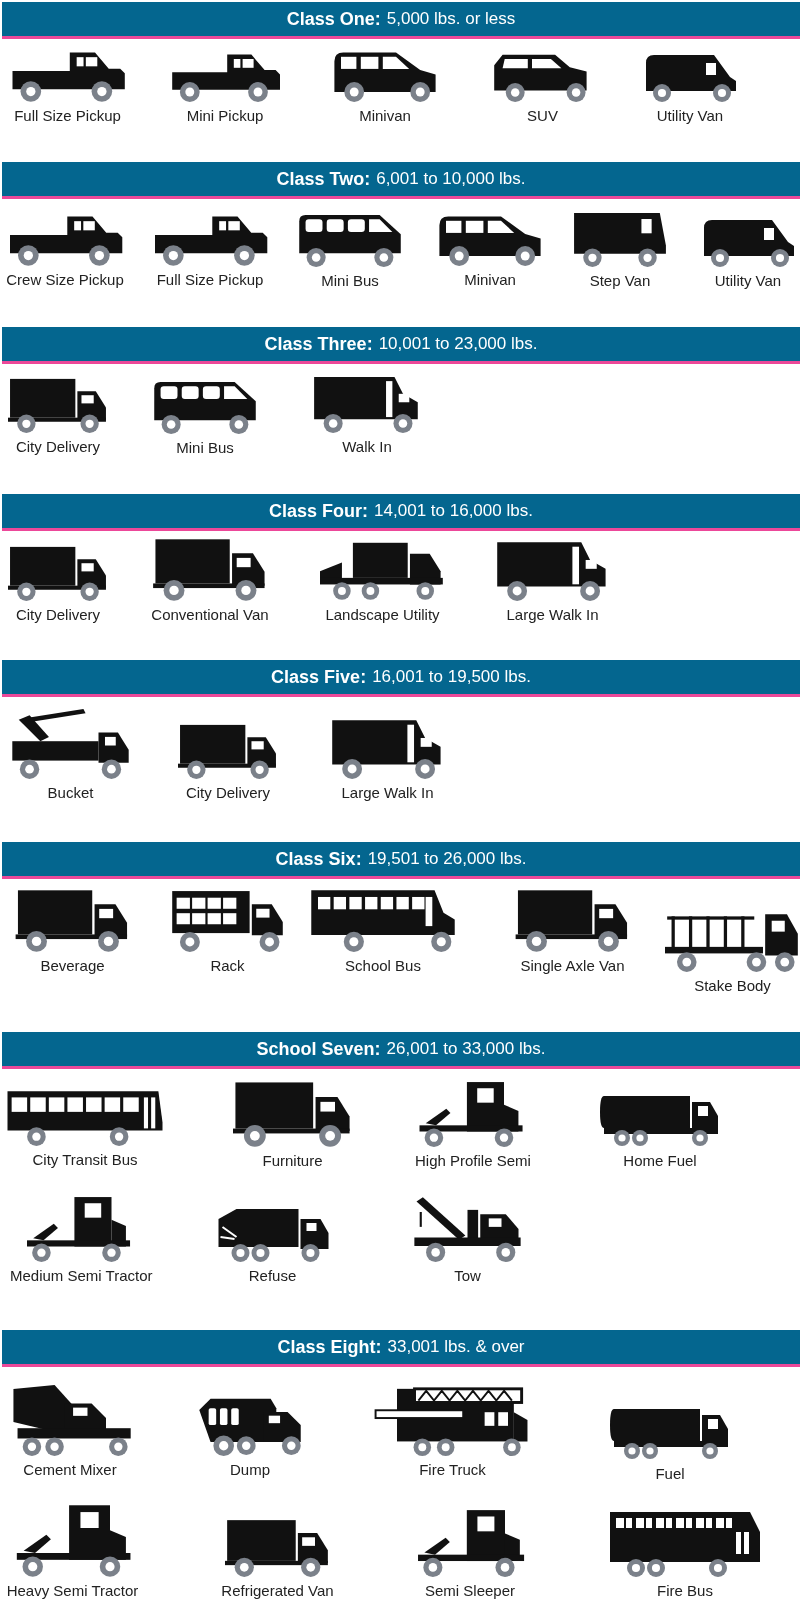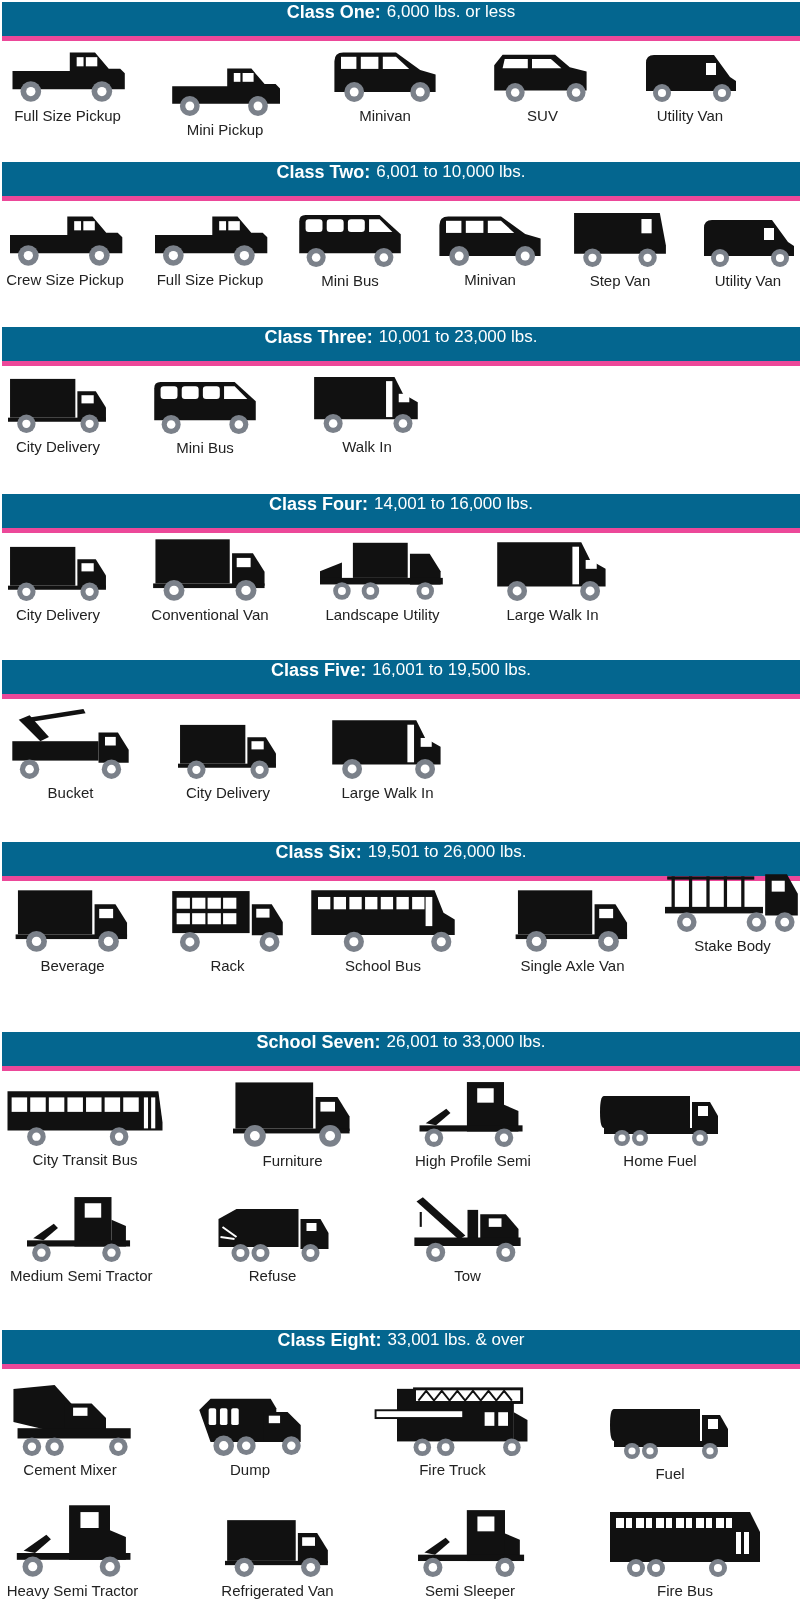--- a/index.html
+++ b/index.html
@@ -1,44 +1,44 @@
 <!DOCTYPE html>
 <html><head>
 <meta charset="utf-8">
 <style>
   html, body { margin:0; padding:0; background:#ffffff; }
   body { width:800px; height:1599px; position:relative; overflow:hidden; font-family:"Liberation Sans", sans-serif; }
-  .band { position:absolute; left:2px; width:798px; height:34px; background:#04668f; color:#fff; display:flex; justify-content:center; font-size:17px; border-bottom:5px solid #ec4899; }
+  .band { position:absolute; left:2px; width:798px; height:34px; background:#04668f; color:#fff; display:flex; align-items:center; justify-content:center; font-size:17px; border-bottom:3px solid #ec4899; }
   .band b { font-weight:bold; margin-right:6px; font-size:18px; }
   .band span.range { font-weight:normal; }
   .veh { position:absolute; text-align:center; }
   .veh svg { display:block; margin:0 auto; }
   .veh .lbl { font-size:15px; color:#222; white-space:nowrap; margin-top:4px; }
 </style>
 </head>
 <body>
 
 <div id="root">
     <div class="band" style="top:2px">
     <b>Class One:</b>
-    <span class="range">6,000 lbs. or less</span>
+    <span class="range">5,000 lbs. or less</span>
     </div>
     <div class="veh" style="left:10px;top:48px;width:115px">
       <svg width="115" height="55" viewBox="0 0 100 48" preserveAspectRatio="xMidYMax meet">
         <path d="M2 20h50V4h22l12 14h10l4 4v14H2z" fill="#111111"></path>
         <rect x="58" y="8" width="6" height="8" fill="#fff"></rect>
         <rect x="66" y="8" width="10" height="8" fill="#fff"></rect>
         <circle cx="18" cy="38" r="9" fill="#7b818a"></circle>
         <circle cx="18" cy="38" r="4.05" fill="#fff"></circle>
         <circle cx="80" cy="38" r="9" fill="#7b818a"></circle>
         <circle cx="80" cy="38" r="4.05" fill="#fff"></circle>
       </svg>
       <div class="lbl">Full Size Pickup</div>
     </div>
-    <div class="veh" style="left:170px;top:62px;width:110px">
+    <div class="veh" style="left:170px;top:48px;width:110px">
       <svg width="110" height="55" viewBox="0 0 100 48" preserveAspectRatio="xMidYMax meet">
         <path d="M2 20h50V4h22l12 14h10l4 4v14H2z" fill="#111111"></path>
         <rect x="58" y="8" width="6" height="8" fill="#fff"></rect>
         <rect x="66" y="8" width="10" height="8" fill="#fff"></rect>
         <circle cx="18" cy="38" r="9" fill="#7b818a"></circle>
         <circle cx="18" cy="38" r="4.05" fill="#fff"></circle>
         <circle cx="80" cy="38" r="9" fill="#7b818a"></circle>
         <circle cx="80" cy="38" r="4.05" fill="#fff"></circle>
       </svg>
       <div class="lbl">Mini Pickup</div>
@@ -360,21 +360,21 @@
         <path d="M68 14h18l10 16v12H68z" fill="#111111"></path>
         <rect x="72" y="18" width="12" height="8" fill="#fff"></rect>
         <rect x="0" y="40" width="96" height="4" fill="#111111"></rect>
         <circle cx="18" cy="46" r="9" fill="#7b818a"></circle>
         <circle cx="18" cy="46" r="4.05" fill="#fff"></circle>
         <circle cx="80" cy="46" r="9" fill="#7b818a"></circle>
         <circle cx="80" cy="46" r="4.05" fill="#fff"></circle>
       </svg>
       <div class="lbl">Single Axle Van</div>
     </div>
-    <div class="veh" style="left:665px;top:868px;width:135px">
+    <div class="veh" style="left:665px;top:908px;width:135px">
       <svg width="135" height="65" viewBox="0 0 124 56" preserveAspectRatio="xMidYMax meet">
         <rect x="0" y="32" width="90" height="6" fill="#111111"></rect>
         <rect x="6" y="4" width="3" height="30" fill="#111111"></rect>
         <rect x="22" y="4" width="3" height="30" fill="#111111"></rect>
         <rect x="38" y="4" width="3" height="30" fill="#111111"></rect>
         <rect x="54" y="4" width="3" height="30" fill="#111111"></rect>
         <rect x="70" y="4" width="3" height="30" fill="#111111"></rect>
         <rect x="2" y="4" width="80" height="3" fill="#111111"></rect>
         <path d="M92 2h20l10 18v20H92z" fill="#111111"></path>
         <rect x="98" y="8" width="12" height="10" fill="#fff"></rect>

